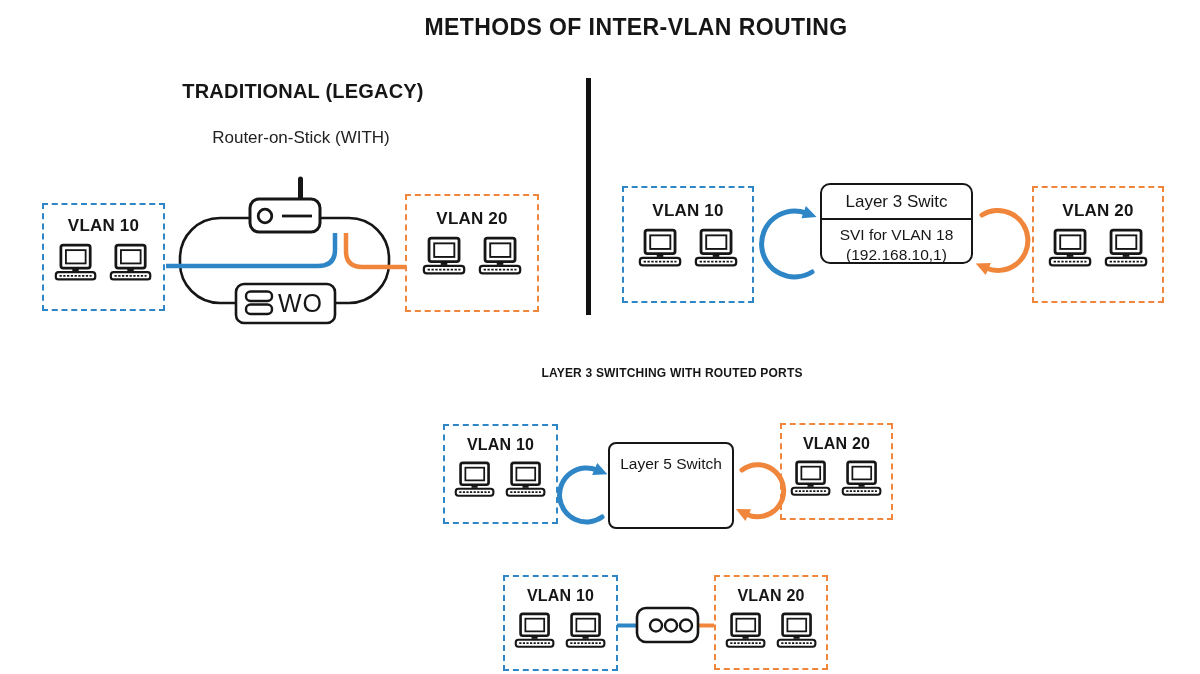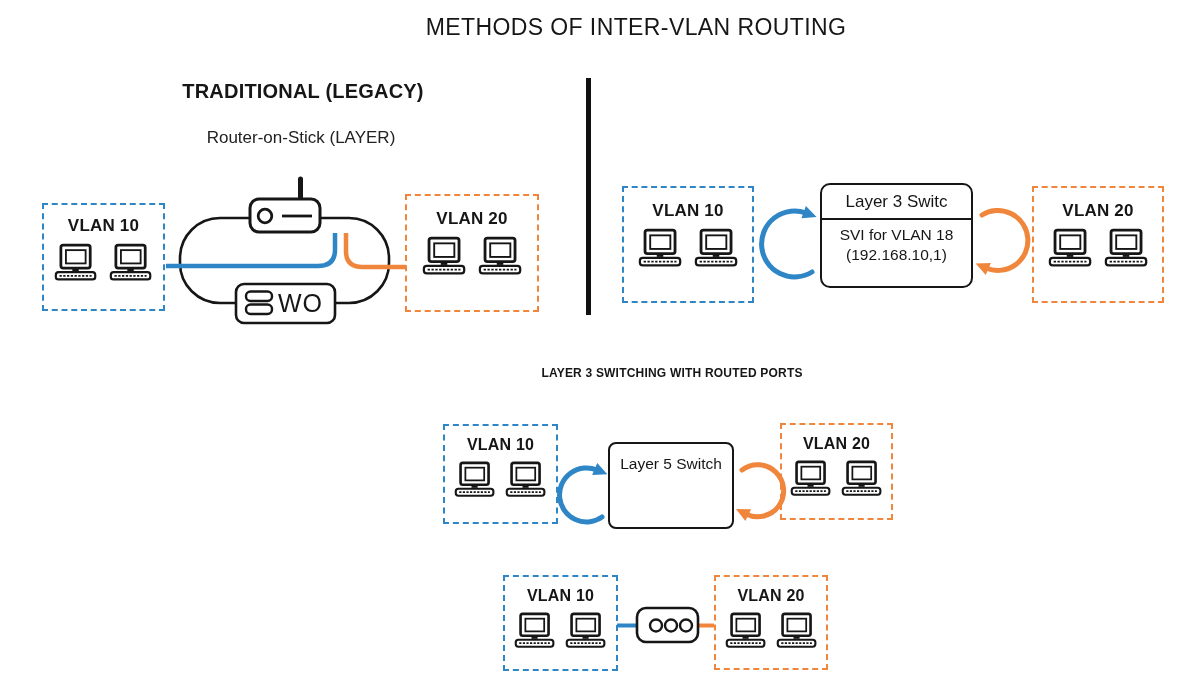--- a/index.html
+++ b/index.html
@@ -3,21 +3,21 @@
 <meta charset="utf-8">
 <style>
   html,body{margin:0;padding:0;background:#fff;}
   .canvas{
     position:relative;width:1200px;height:674px;background:#fff;overflow:hidden;
     font-family:"Liberation Sans",sans-serif;color:var(--ink,#161616);
   }
   .abs{position:absolute;}
   .nowrap{white-space:nowrap;}
   .ctr{transform:translateX(-50%);}
-  .title-main{font-size:23px;font-weight:400;letter-spacing:.4px;}
+  .title-main{font-size:23px;font-weight:700;letter-spacing:.4px;}
   .sec-title{font-size:20px;font-weight:700;letter-spacing:.2px;}
   .sec-title-lg{font-size:21px;font-weight:700;letter-spacing:.2px;}
   .sec-sub{font-size:17px;font-weight:400;color:#222;}
   .sec-title-sm{font-size:12px;font-weight:700;letter-spacing:.2px;}
 
   .vlan-box{
     position:absolute;border:2px dashed var(--blue);box-sizing:border-box;
     display:flex;flex-direction:column;align-items:center;background:transparent;
   }
   .vlan-box.orange{border-color:var(--orange);text-align:center;}
@@ -103,21 +103,21 @@
       <circle cx="671" cy="625.5" r="6" class="fill-white stroke-ink" stroke-width="2.4"></circle>
       <circle cx="686" cy="625.5" r="6" class="fill-white stroke-ink" stroke-width="2.4"></circle>
     </g>
   </svg>
 
   <div class="abs txt title-main ctr nowrap" style="left:636px;top:14px;">METHODS OF INTER-VLAN ROUTING</div>
 
   <div class="divider-v" style="left:586px;top:78px;width:4.5px;height:237px;"></div>
 
   <div class="abs txt sec-title ctr nowrap" style="left:303px;top:80px;">TRADITIONAL (LEGACY)</div>
-  <div class="abs txt sec-sub ctr nowrap" style="left:301px;top:128px;">Router-on-Stick (LAYER)</div>
+  <div class="abs txt sec-sub ctr nowrap" style="left:301px;top:128px;">Router-on-Stick (WITH)</div>
 
   <div class="vlan-box txt" style="left:42px;top:203px;width:123px;height:108px;">
     <div class="vlan-label" style="margin-top:11px;">VLAN 10</div>
     <div class="pc-row">
       <svg width="44" height="39" viewBox="0 0 48 42">
           <use href="#pc"></use>
         </svg>
       <svg width="44" height="39" viewBox="0 0 48 42">
           <use href="#pc"></use>
         </svg>
@@ -144,21 +144,21 @@
     <div class="pc-row">
       <svg width="45" height="40" viewBox="0 0 48 42">
           <use href="#pc"></use>
         </svg>
       <svg width="45" height="40" viewBox="0 0 48 42">
           <use href="#pc"></use>
         </svg>
     </div>
   </div>
 
-  <div class="l3-box" style="left:820px;top:183px;width:153px;height:105px;">
+  <div class="l3-box" style="left:820px;top:183px;width:153px;height:81px;">
     <div class="l3-title">Layer 3 Switc</div>
     <div class="l3-divider"></div>
     <div class="l3-line">SVI for VLAN 18</div>
     <div class="l3-line" style="margin-top:0;">(192.168.10,1)</div>
   </div>
 
   <div class="vlan-box orange txt" style="left:1032px;top:186px;width:132px;height:117px;">
     <div class="vlan-label">VLAN 20</div>
     <div class="pc-row">
       <svg width="45" height="40" viewBox="0 0 48 42">

